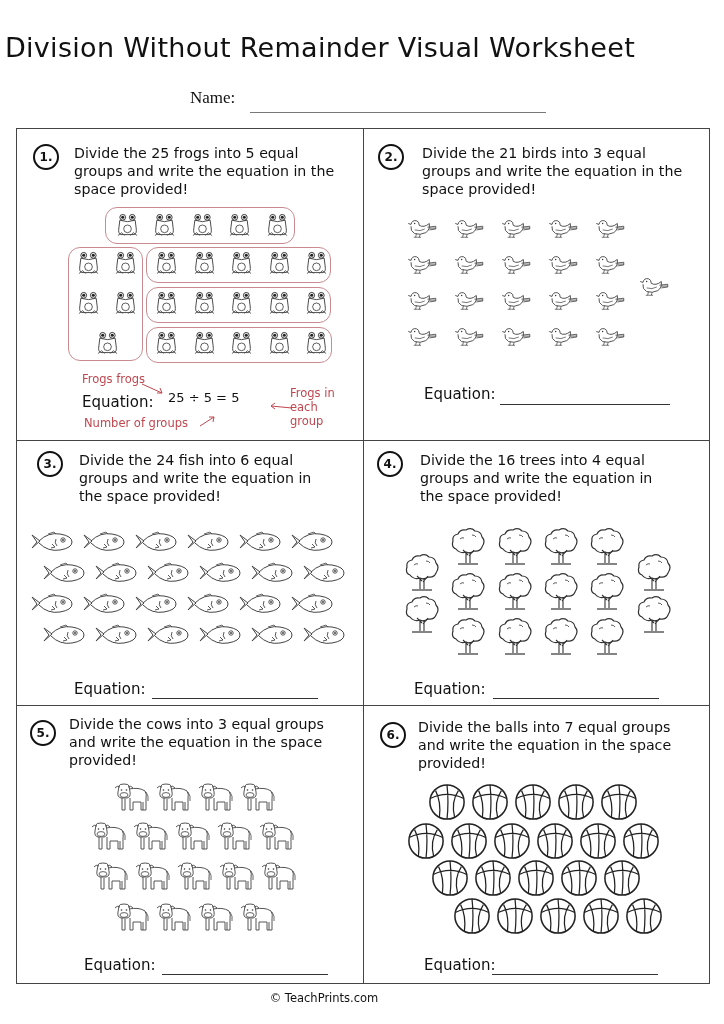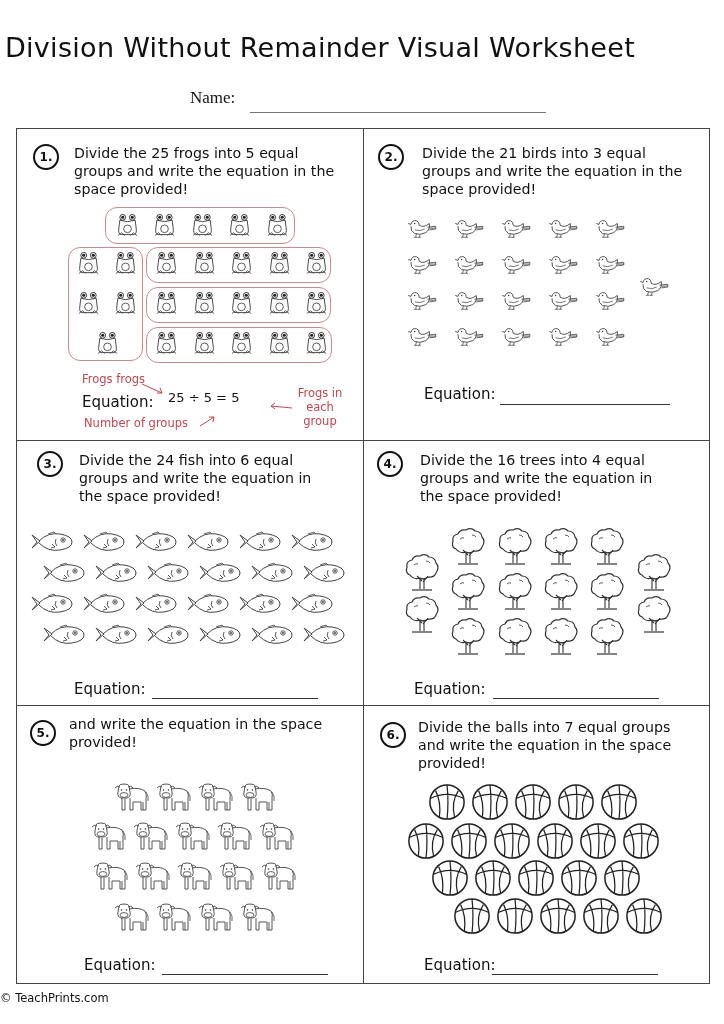--- a/index.html
+++ b/index.html
@@ -11,21 +11,21 @@
   .vdiv { position:absolute; left:363px; top:128px; width:1px; height:856px; background:#444; }
   .hdiv { position:absolute; left:16px; width:694px; height:1px; background:#444; }
   .num { position:absolute; width:26px; height:26px; border:2px solid #111; border-radius:50%; box-sizing:border-box; font-size:12px; font-weight:bold; display:flex; align-items:center; justify-content:center; }
   .prompt { position:absolute; font-size:14.2px; line-height:18px; width:300px; }
   .eq-label { position:absolute; font-size:15px; }
   .eq-line { position:absolute; border-bottom:1.3px solid #333; }
   .ann { position:absolute; color:#c0474f; font-size:11.5px; }
   .eq-value { position:absolute; font-size:13px; }
   .group-box { position:absolute; border:1.5px solid #c98b8f; border-radius:12px; box-sizing:border-box; }
   .icon { position:absolute; }
-  .footer { position:absolute; left:0; top:991px; width:648px; font-size:11.5px; }
+  .footer { position:absolute; left:0; top:991px; width:648px; text-align:center; font-size:11.5px; }
 </style>
 </head>
 <body>
 
 <svg width="0" height="0" style="position:absolute">
   <defs>
     <symbol id="frog" viewBox="0 0 24 26">
       <circle cx="7" cy="5" r="3" fill="none" stroke="#333" stroke-width="1"></circle>
       <circle cx="17" cy="5" r="3" fill="none" stroke="#333" stroke-width="1"></circle>
       <circle cx="7" cy="5" r="1.6" fill="#222"></circle>
@@ -164,21 +164,21 @@
       </svg>
       <svg width="23" height="26" class="icon" style="left: 305px; top: 290px;">
         <use href="#frog"></use>
       </svg>
       <svg width="23" height="26" class="icon" style="left: 305px; top: 330px;">
         <use href="#frog"></use>
       </svg>
     </div>
   <div class="ann" style="left:82px;top:372px">Frogs frogs</div>
   <div class="ann" style="left:84px;top:416px">Number of groups</div>
-  <div class="ann" style="left:290px;top:386px;text-align:center;line-height:14px;width:60px">
+  <div class="ann" style="left:290px;top:386px;line-height:14px;width:60px">
     <div>Frogs in</div>
     <div>each</div>
     <div>group</div>
   </div>
   <svg class="icon" style="left:140px;top:382px" width="30" height="14">
       <path d="M2 2 L22 11 M17 11 L22 11 L20 6" fill="none" stroke="#c0474f" stroke-width="1"></path>
     </svg>
   <svg class="icon" style="left:198px;top:414px" width="20" height="14">
       <path d="M2 12 L16 3 M11 3 L16 3 L15 8" fill="none" stroke="#c0474f" stroke-width="1"></path>
     </svg>
@@ -407,20 +407,21 @@
         <use href="#tree"></use>
       </svg>
     </div>
   <div class="eq-label" style="left:414px;top:680px">Equation:</div>
   <div class="eq-line" style="left:493px;top:698px;width:166px"></div>
 </div>
 
 <div>
   <div class="num" style="left:30px;top:720px">5.</div>
   <div class="prompt" style="left:69px;top:715px">
+    <div>Divide the cows into 3 equal groups</div>
     <div>and write the equation in the space</div>
     <div>provided!</div>
   </div>
   <div id="cows">
       <svg width="38" height="32" class="icon" style="left: 113px; top: 782px;">
         <use href="#cow"></use>
       </svg>
       <svg width="38" height="32" class="icon" style="left: 155px; top: 782px;">
         <use href="#cow"></use>
       </svg>

